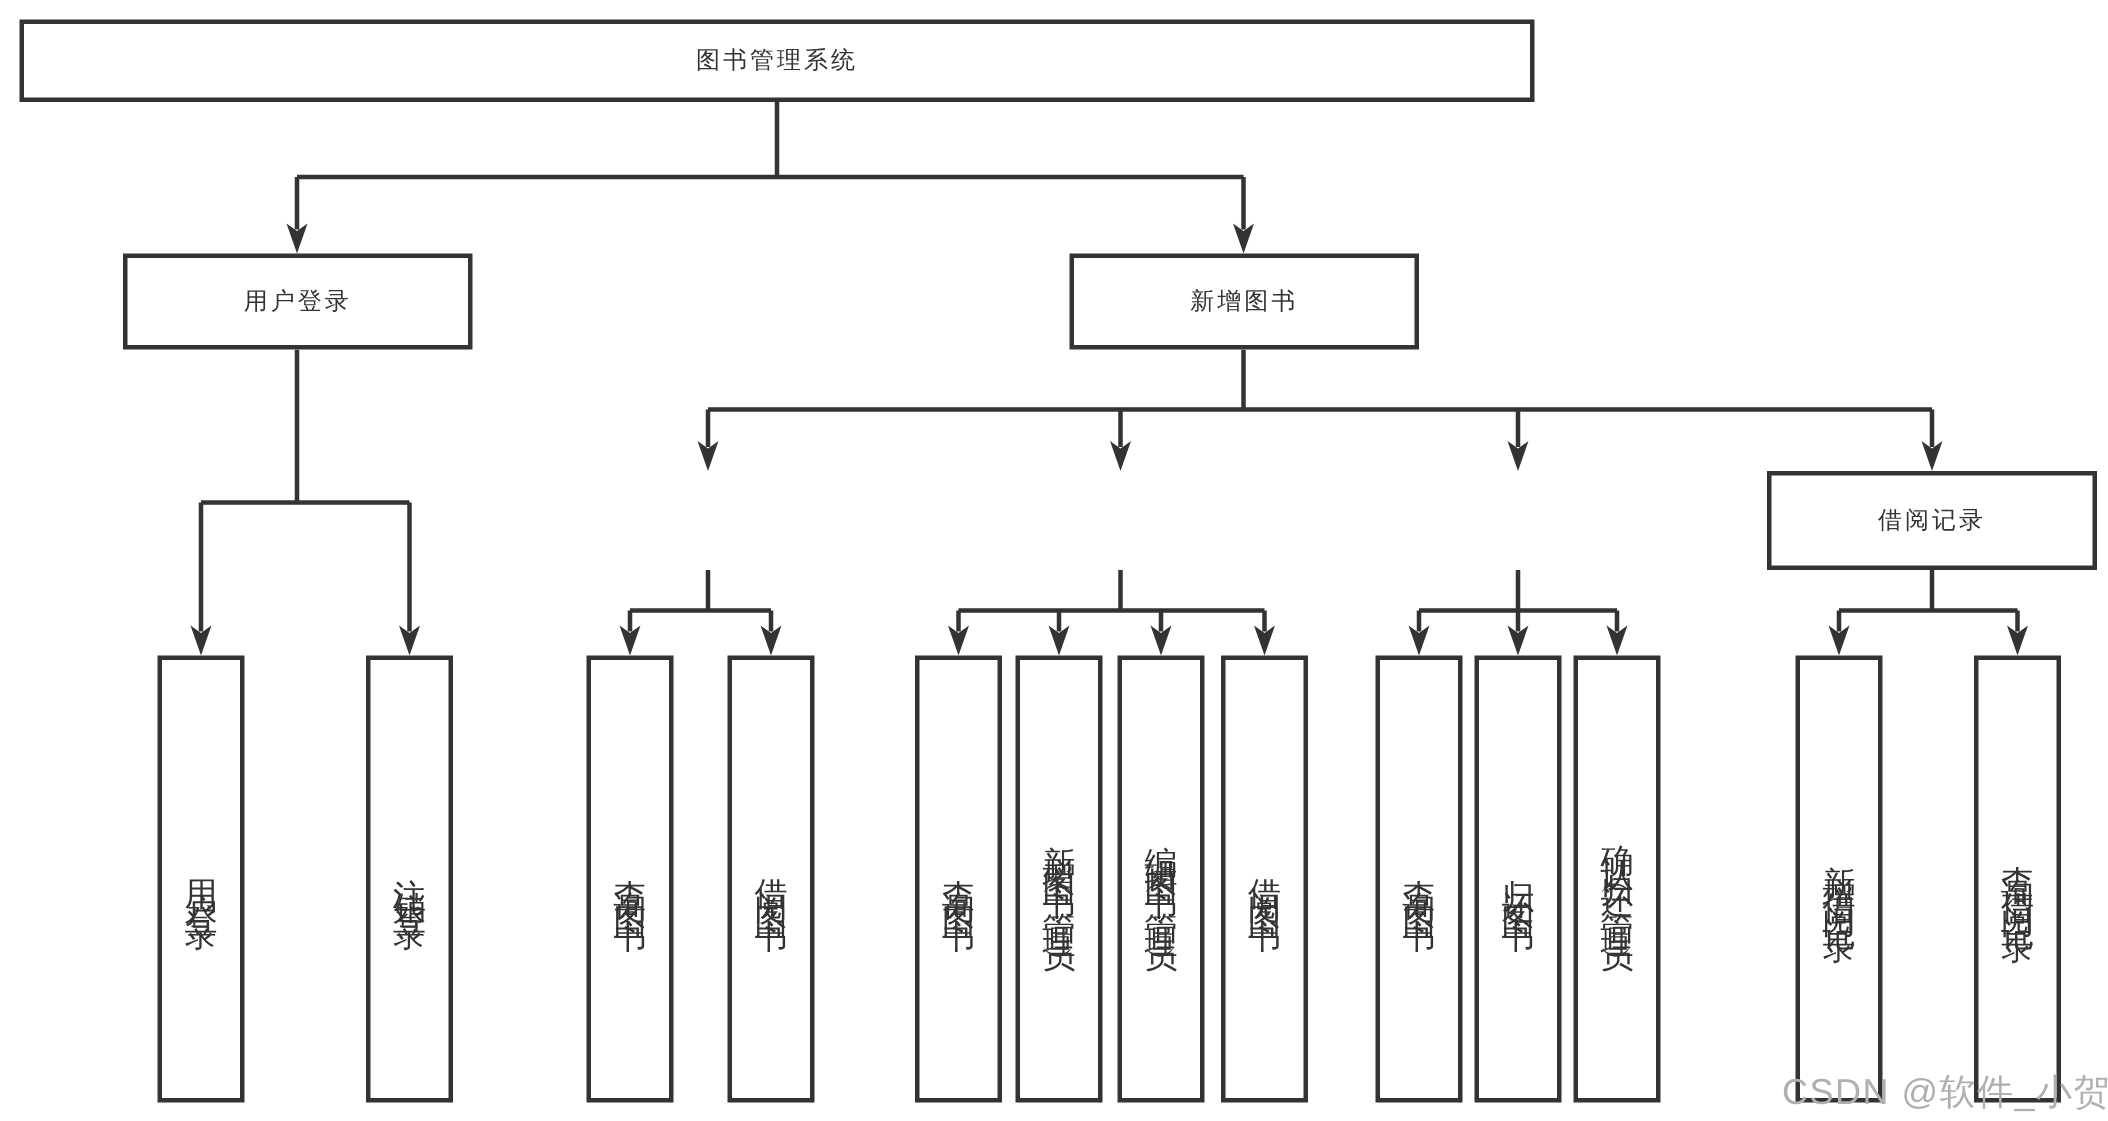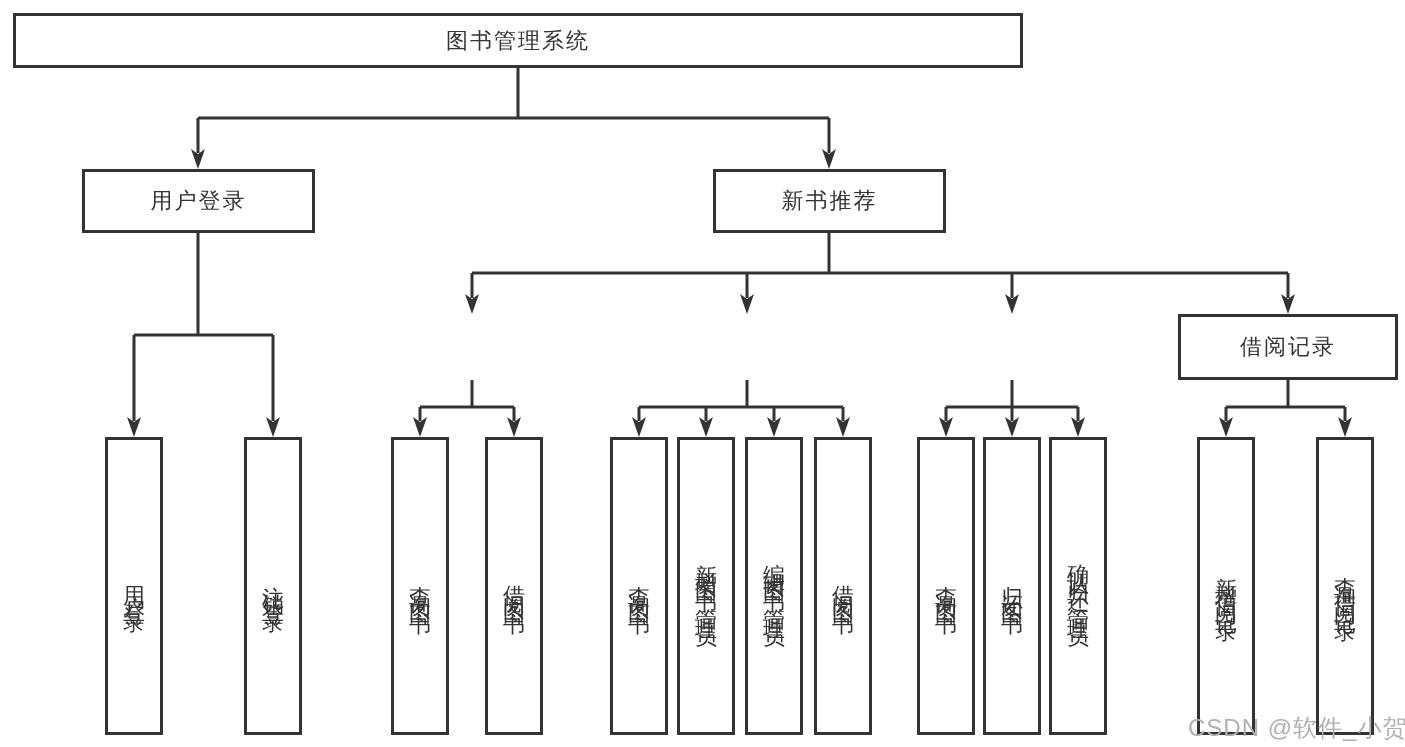--- a/index.html
+++ b/index.html
@@ -20,21 +20,21 @@
   }
   .conn { stroke: var(--line); stroke-width: 3; fill: none; }
   .arrow { fill: var(--line); stroke: none; }
   .hbox {
     position: absolute;
     border: 3px solid var(--line);
     background: var(--bg);
     display: flex;
     align-items: center;
     justify-content: center;
-    font-size: 22px;
+    font-size: 16px;
     letter-spacing: 2px;
     text-align: right;
   }
   .vbox {
     position: absolute;
     border: 3px solid var(--line);
     background: var(--bg);
     display: flex;
     align-items: center;
     justify-content: center;
@@ -95,21 +95,21 @@
     <path class="arrow" d="M1071 417 L1078 437 L1085 417 L1078 422 Z"></path>
 
     <path class="conn" d="M1288 380 V407 M1226 407 H1345 M1226 407 V421 M1345 407 V421"></path>
     <path class="arrow" d="M1219 417 L1226 437 L1233 417 L1226 422 Z"></path>
     <path class="arrow" d="M1338 417 L1345 437 L1352 417 L1345 422 Z"></path>
   </svg>
 
   <div class="hbox" style="left:13px; top:13px; width:1010px; height:55px;">图书管理系统</div>
 
   <div class="hbox" style="left:82px; top:169px; width:233px; height:64px;">用户登录</div>
-  <div class="hbox" style="left:713px; top:169px; width:233px; height:64px;">新书推荐</div>
+  <div class="hbox" style="left:713px; top:169px; width:233px; height:64px;">新增图书</div>
 
   <div class="hbox" style="left:1178px; top:314px; width:220px; height:66px;">借阅记录</div>
 
   <div class="vbox" style="left:105px; top:437px; width:58px; height:298px;">
     <span>用户登录</span>
   </div>
   <div class="vbox" style="left:244px; top:437px; width:58px; height:298px;">
     <span>注销登录</span>
   </div>
 

